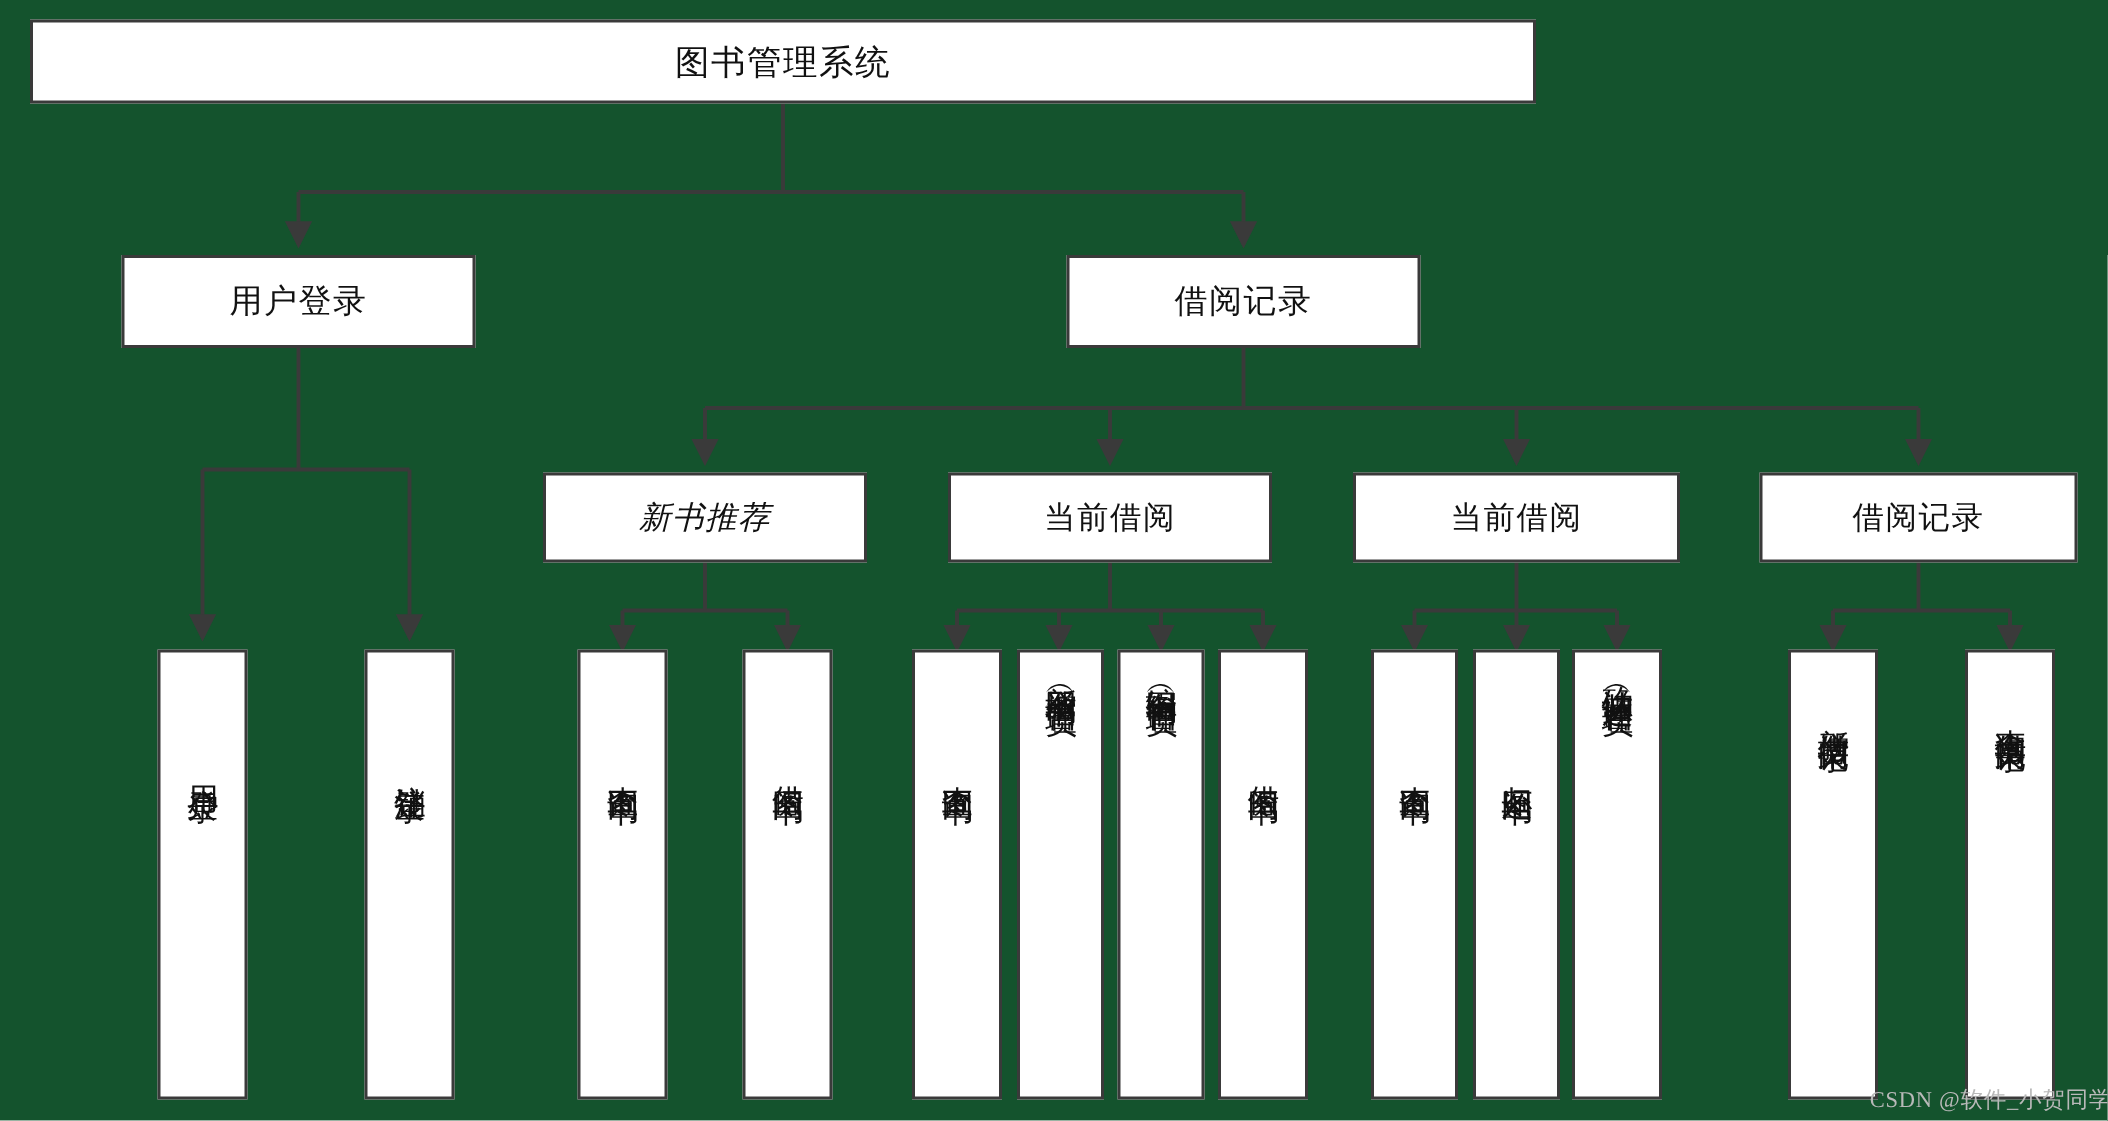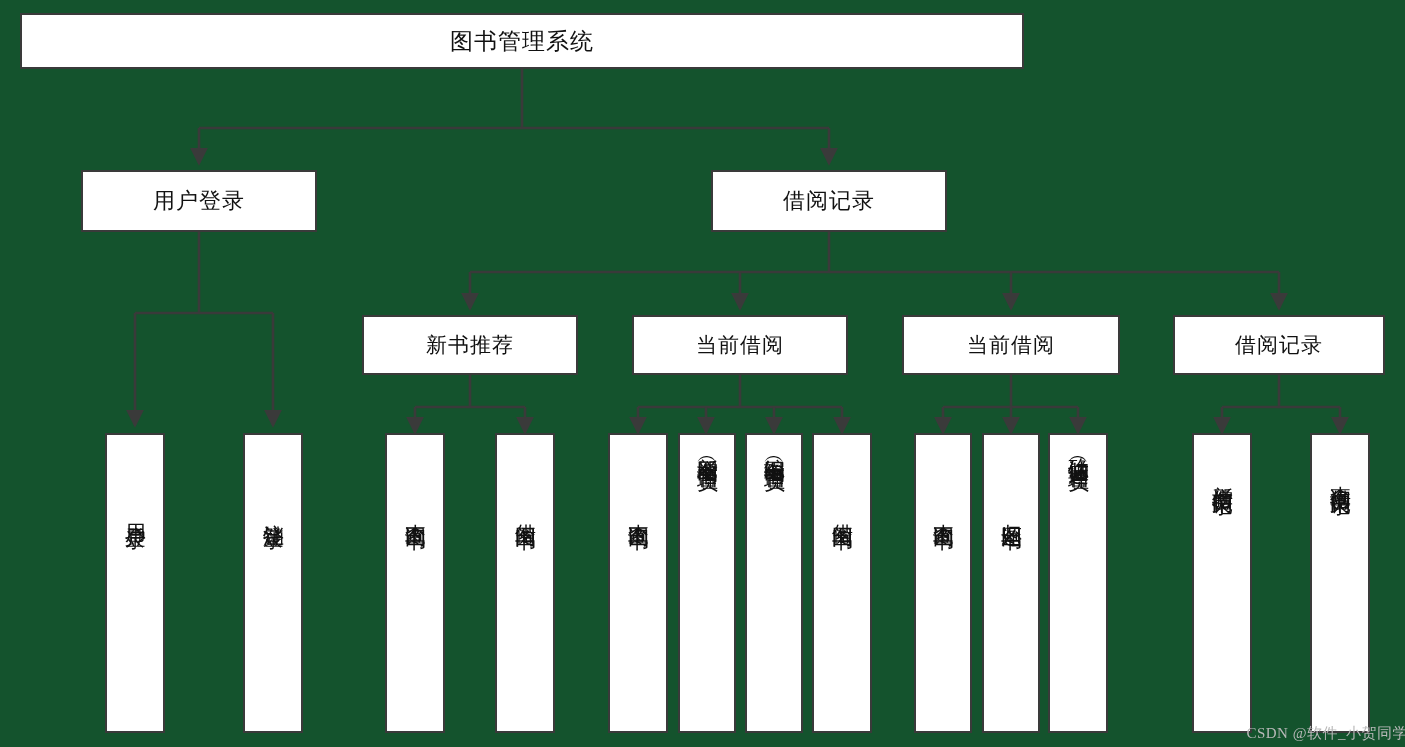--- a/index.html
+++ b/index.html
@@ -139,21 +139,21 @@
     <span>图书管理系统</span>
   </div>
 
   <div class="node level2" style="left:81px; top:170px; width:236px; height:62px;">
     <span>用户登录</span>
   </div>
   <div class="node level2" style="left:711px; top:170px; width:236px; height:62px;">
     <span>借阅记录</span>
   </div>
 
-  <div class="node level3" style="left:362px; top:315px; width:216px; height:60px;">
+  <div class="node level3" style="left:362px; top:315px; width:216px; height:60px;font-style:italic;">
     <span>新书推荐</span>
   </div>
   <div class="node level3" style="left:632px; top:315px; width:216px; height:60px;">
     <span>当前借阅</span>
   </div>
   <div class="node level3" style="left:1173px; top:315px; width:212px; height:60px;">
     <span>借阅记录</span>
   </div>
   <div class="node level3" style="left:902px; top:315px; width:218px; height:60px;">
     <span>当前借阅</span>

